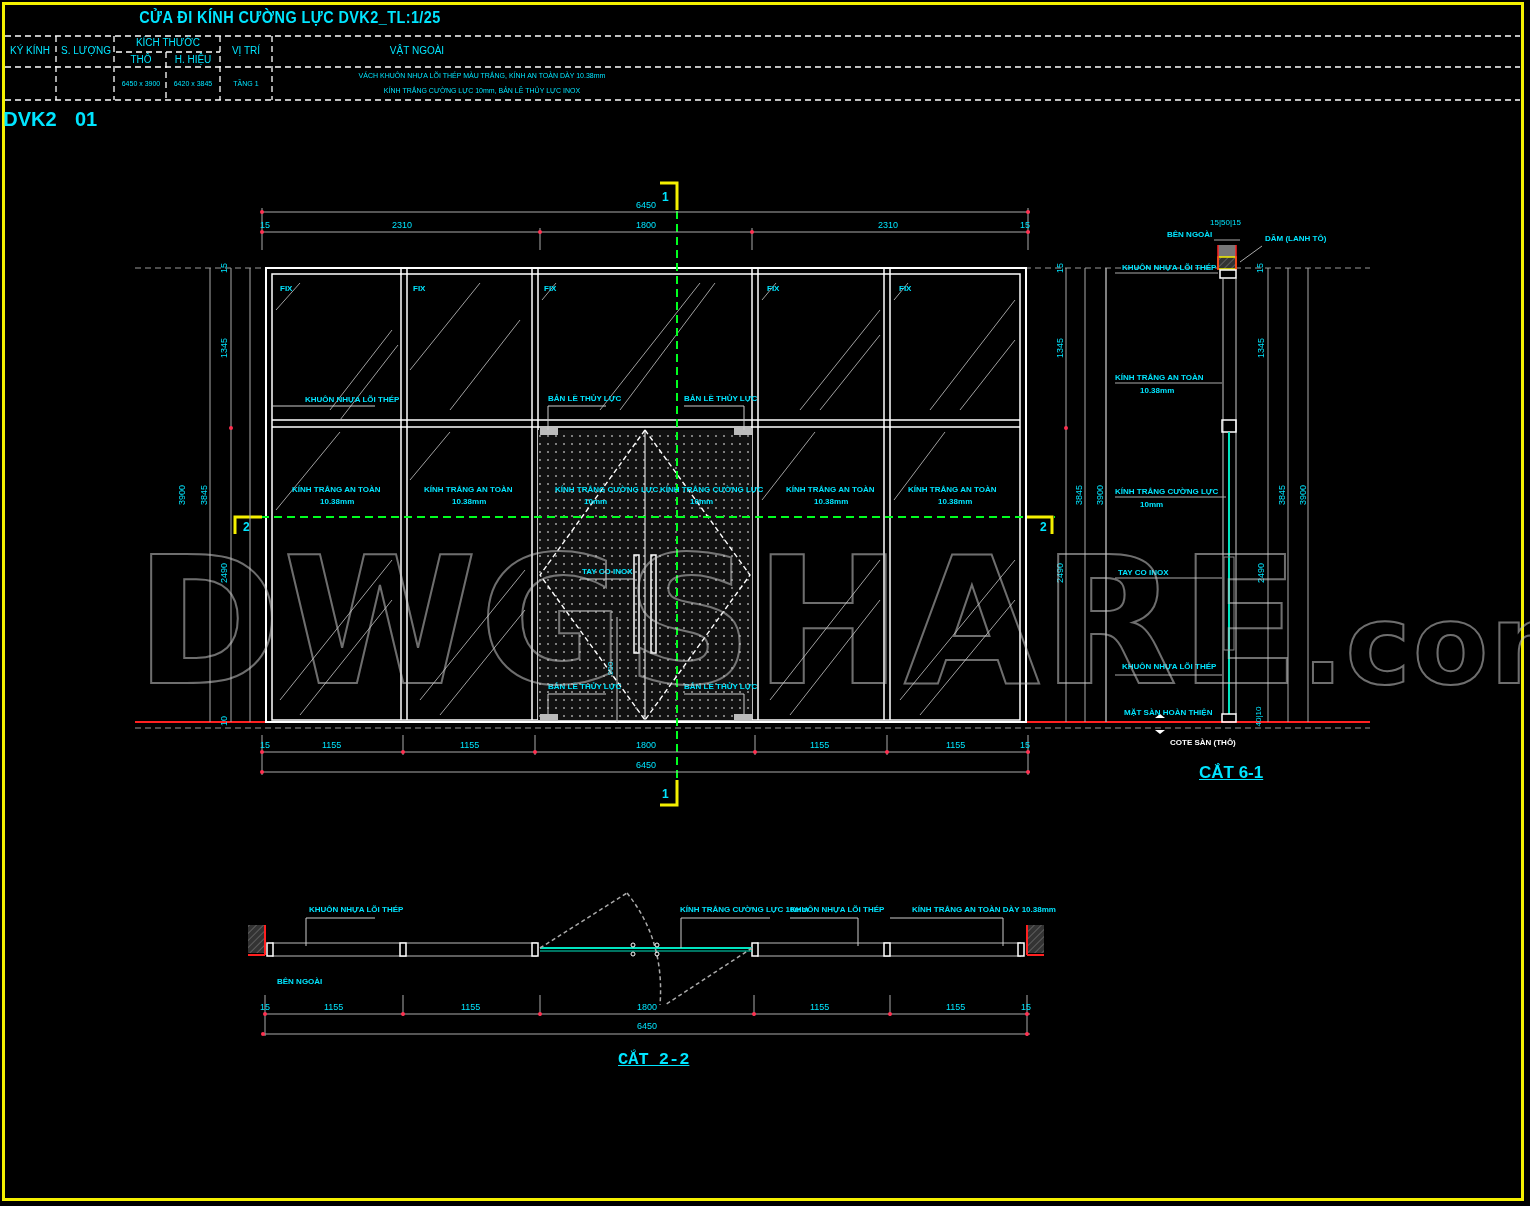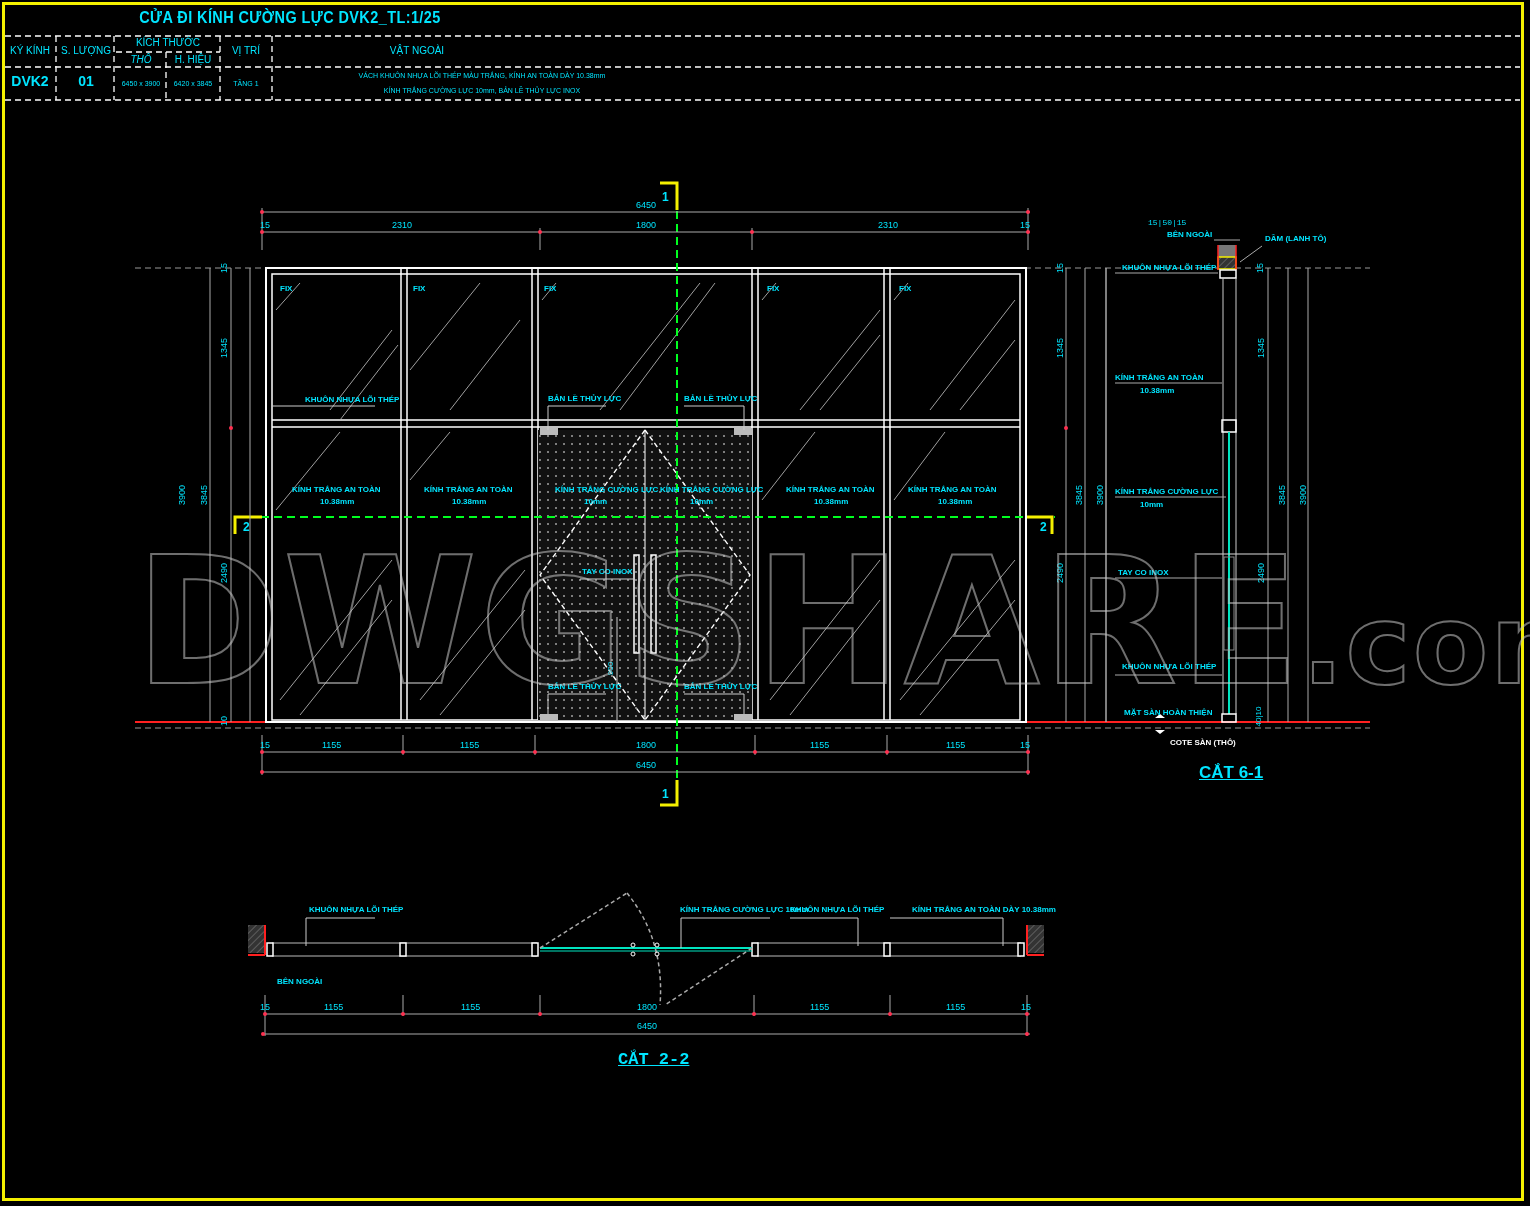--- a/index.html
+++ b/index.html
@@ -1,20 +1,20 @@
 <!DOCTYPE html>
 <html><head>
 <meta charset="utf-8">
 <style>
   html, body { margin:0; padding:0; background:#000; }
   body { width:1530px; height:1206px; position:relative; overflow:hidden; font-family:"Liberation Sans", sans-serif; }
   .frame { position:absolute; left:2px; top:2px; width:1522px; height:1199px; border:3px solid #f5f000; box-sizing:border-box; }
   .title { position:absolute; left:0; top:8px; width:580px; text-align:center; color:#00e5ff; font-weight:bold; font-size:17px; letter-spacing:0.5px; font-family:"Liberation Sans Narrow","Liberation Sans", sans-serif; transform:scaleX(0.85); transform-origin:290px 0; }
   .hdr-txt { position:absolute; color:#00e5ff; font-size:10px; text-align:center; white-space:nowrap; }
-  .big { font-size:14px; font-weight:bold; }
+  .big { font-size:20px; font-weight:bold;margin-top:35px; }
   .small { font-size:7px; }
   .cyan { position:absolute; color:#00e5ff; font-size:8px; white-space:nowrap; font-weight:bold; }
   .dim { position:absolute; color:#00e5ff; font-size:9px; white-space:nowrap; }
   .vdim { position:absolute; color:#00e5ff; font-size:9px; white-space:nowrap; transform:rotate(-90deg); transform-origin:center center; }
   .sectitle { position:absolute; color:#00e5ff; font-size:17px; font-weight:bold; text-decoration:underline; white-space:nowrap; }
   .watermark { position:absolute; left:135px; top:520px; font-size:176px; font-weight:bold; color:transparent; -webkit-text-stroke:2px rgba(200,200,200,0.55); letter-spacing:2px; white-space:nowrap; font-family:"DejaVu Sans", sans-serif; }
   .watermark .dot { font-size:110px; }
   svg { position:absolute; left:0; top:0; }
 </style>
 </head>
@@ -269,21 +269,21 @@
         <circle cx="1027" cy="1014" r="2"></circle>
         <circle cx="263" cy="1034" r="2"></circle>
         <circle cx="1027" cy="1034" r="2"></circle>
     </g>
   </g>
 </svg>
 
 <div class="hdr-txt" style="left:5px;top:45px;width:50px;">KÝ KÍNH</div>
 <div class="hdr-txt" style="left:58px;top:45px;width:56px;">S. LƯỢNG</div>
 <div class="hdr-txt" style="left:116px;top:37px;width:104px;">KÍCH THƯỚC</div>
-<div class="hdr-txt" style="left:116px;top:54px;width:50px;font-style:italic;">THÔ</div>
+<div class="hdr-txt" style="left:116px;top:54px;width:50px;">THÔ</div>
 <div class="hdr-txt" style="left:166px;top:54px;width:54px;">H. HIỆU</div>
 <div class="hdr-txt" style="left:220px;top:45px;width:52px;">VỊ TRÍ</div>
 <div class="hdr-txt" style="left:272px;top:45px;width:290px;">VẬT NGOÀI</div>
 
 <div class="hdr-txt big" style="left:3px;top:73px;width:54px;">DVK2</div>
 <div class="hdr-txt big" style="left:58px;top:73px;width:56px;">01</div>
 <div class="hdr-txt small" style="left:116px;top:80px;width:50px;">6450 x 3900</div>
 <div class="hdr-txt small" style="left:166px;top:80px;width:54px;">6420 x 3845</div>
 <div class="hdr-txt small" style="left:220px;top:80px;width:52px;">TẦNG 1</div>
 <div class="hdr-txt small" style="left:272px;top:72px;width:420px;">VÁCH KHUÔN NHỰA LÕI THÉP MÀU TRẮNG, KÍNH AN TOÀN DÀY 10.38mm</div>
@@ -343,21 +343,21 @@
 <div class="vdim" style="left:604px;top:664px;font-size:8px;">900</div>
 <div class="cyan" style="left:548px;top:682px;">BẢN LỀ THỦY LỰC</div>
 <div class="cyan" style="left:684px;top:682px;">BẢN LỀ THỦY LỰC</div>
 
 <div class="dim" style="left:662px;top:190px;font-size:12px;font-weight:bold;">1</div>
 <div class="dim" style="left:662px;top:787px;font-size:12px;font-weight:bold;">1</div>
 <div class="dim" style="left:243px;top:520px;font-size:12px;font-weight:bold;">2</div>
 <div class="dim" style="left:1040px;top:520px;font-size:12px;font-weight:bold;">2</div>
 
 <div class="cyan" style="left:1167px;top:230px;">BÊN NGOÀI</div>
-<div class="dim" style="left:1148px;top:218px;font-size:8px;font-family:Liberation Mono, monospace;">15|50|15</div>
+<div class="dim" style="left:1210px;top:218px;font-size:8px;">15|50|15</div>
 <div class="cyan" style="left:1265px;top:234px;">DẦM (LANH TÔ)</div>
 <div class="cyan" style="left:1122px;top:263px;">KHUÔN NHỰA LÕI THÉP</div>
 <div class="cyan" style="left:1115px;top:373px;">KÍNH TRẮNG AN TOÀN</div>
 <div class="cyan" style="left:1140px;top:386px;">10.38mm</div>
 <div class="cyan" style="left:1115px;top:487px;">KÍNH TRẮNG CƯỜNG LỰC</div>
 <div class="cyan" style="left:1140px;top:500px;">10mm</div>
 <div class="cyan" style="left:1118px;top:568px;">TAY CO INOX</div>
 <div class="cyan" style="left:1122px;top:662px;">KHUÔN NHỰA LÕI THÉP</div>
 <div class="cyan" style="left:1124px;top:708px;">MẶT SÀN HOÀN THIỆN</div>
 <div class="cyan" style="left:1170px;top:738px;color:#fff;">COTE SÀN (THÔ)</div>

